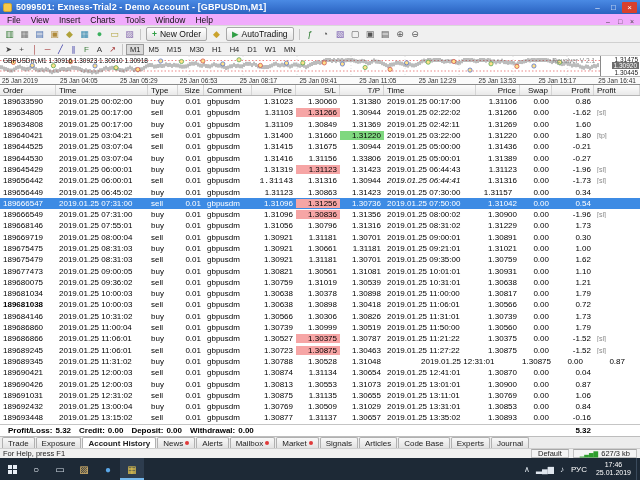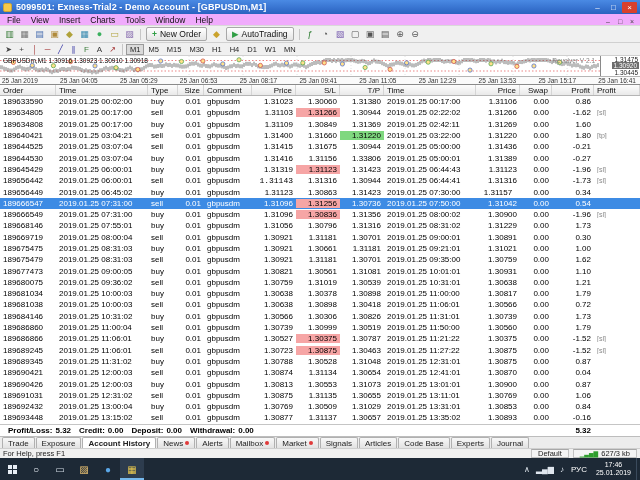--- a/index.html
+++ b/index.html
@@ -397,21 +397,21 @@
       </div>
       <div class="tr">
         <span class="td" style="width: 56px;">189656442</span>
         <span class="td" style="width: 92px;">2019.01.25 06:00:01</span>
         <span class="td" style="width: 30px;">sell</span>
         <span class="td r" style="width: 26px;">0.01</span>
         <span class="td" style="width: 48px;">gbpusdm</span>
         <span class="td r" style="width: 44px; font-family: Liberation Mono, monospace;">1.31143</span>
         <span class="td r" style="width: 44px;">1.31316</span>
         <span class="td r" style="width: 44px;">1.30944</span>
-        <span class="td" style="width: 92px;">2019.01.25 06:44:41</span>
+        <span class="td" style="width: 92px; font-style: italic;">2019.01.25 06:44:41</span>
         <span class="td r" style="width: 44px;">1.31316</span>
         <span class="td r" style="width: 32px;">0.00</span>
         <span class="td r" style="width: 42px;">-1.73</span>
         <span class="td cm" style="width: 46px;">[sl]</span>
       </div>
       <div class="tr">
         <span class="td" style="width: 56px;">189656449</span>
         <span class="td" style="width: 92px;">2019.01.25 06:45:02</span>
         <span class="td" style="width: 30px;">buy</span>
         <span class="td r" style="width: 26px;">0.01</span>
@@ -554,21 +554,21 @@
         <span class="td r" style="width: 44px;">1.30638</span>
         <span class="td r" style="width: 44px;">1.30378</span>
         <span class="td r" style="width: 44px;">1.30898</span>
         <span class="td" style="width: 92px;">2019.01.25 11:00:00</span>
         <span class="td r" style="width: 44px;">1.30817</span>
         <span class="td r" style="width: 32px;">0.00</span>
         <span class="td r" style="width: 42px;">1.79</span>
         <span class="td cm" style="width: 46px;"></span>
       </div>
       <div class="tr">
-        <span class="td" style="width: 56px;">189681038</span>
+        <span class="td" style="width: 56px; font-weight: bold;">189681038</span>
         <span class="td" style="width: 92px;">2019.01.25 10:00:03</span>
         <span class="td" style="width: 30px;">sell</span>
         <span class="td r" style="width: 26px;">0.01</span>
         <span class="td" style="width: 48px;">gbpusdm</span>
         <span class="td r" style="width: 44px;">1.30638</span>
         <span class="td r" style="width: 44px;">1.30898</span>
         <span class="td r" style="width: 44px;">1.30418</span>
         <span class="td" style="width: 92px;">2019.01.25 11:06:01</span>
         <span class="td r" style="width: 44px;">1.30566</span>
         <span class="td r" style="width: 32px;">0.00</span>
@@ -637,21 +637,21 @@
       </div>
       <div class="tr">
         <span class="td" style="width: 56px;">189689345</span>
         <span class="td" style="width: 92px;">2019.01.25 11:31:02</span>
         <span class="td" style="width: 30px;">buy</span>
         <span class="td r" style="width: 26px;">0.01</span>
         <span class="td" style="width: 48px;">gbpusdm</span>
         <span class="td r" style="width: 44px;">1.30788</span>
         <span class="td r" style="width: 44px;">1.30528</span>
         <span class="td r" style="width: 44px;">1.31048</span>
-        <span class="td" style="width: 92px;">2019.01.25 12:31:01</span>
+        <span class="td" style="width: 92px; margin-left: 34px;">2019.01.25 12:31:01</span>
         <span class="td r" style="width: 44px;">1.30875</span>
         <span class="td r" style="width: 32px;">0.00</span>
         <span class="td r" style="width: 42px;">0.87</span>
         <span class="td cm" style="width: 46px;"></span>
       </div>
       <div class="tr">
         <span class="td" style="width: 56px;">189690421</span>
         <span class="td" style="width: 92px;">2019.01.25 12:00:03</span>
         <span class="td" style="width: 30px;">sell</span>
         <span class="td r" style="width: 26px;">0.01</span>

